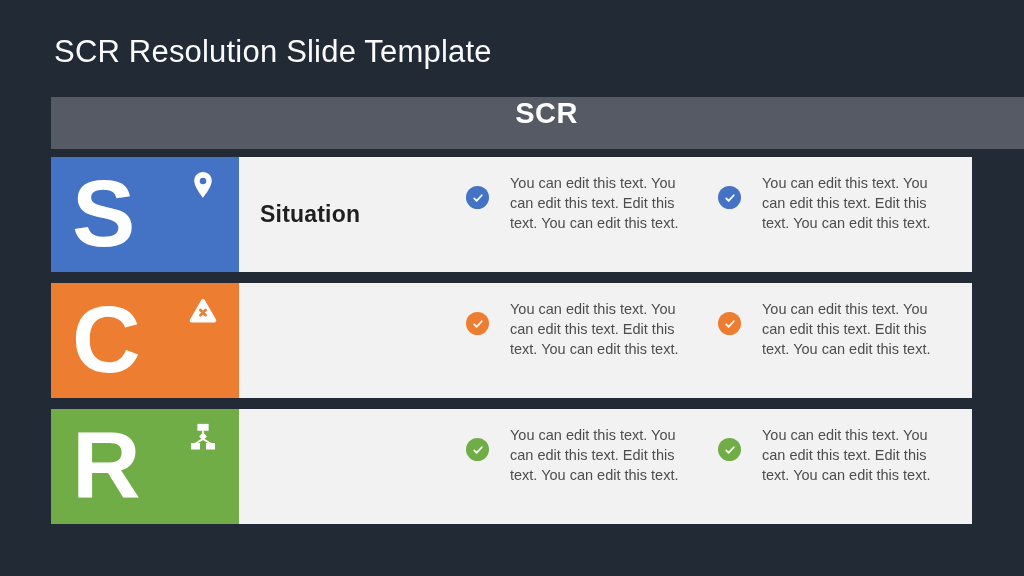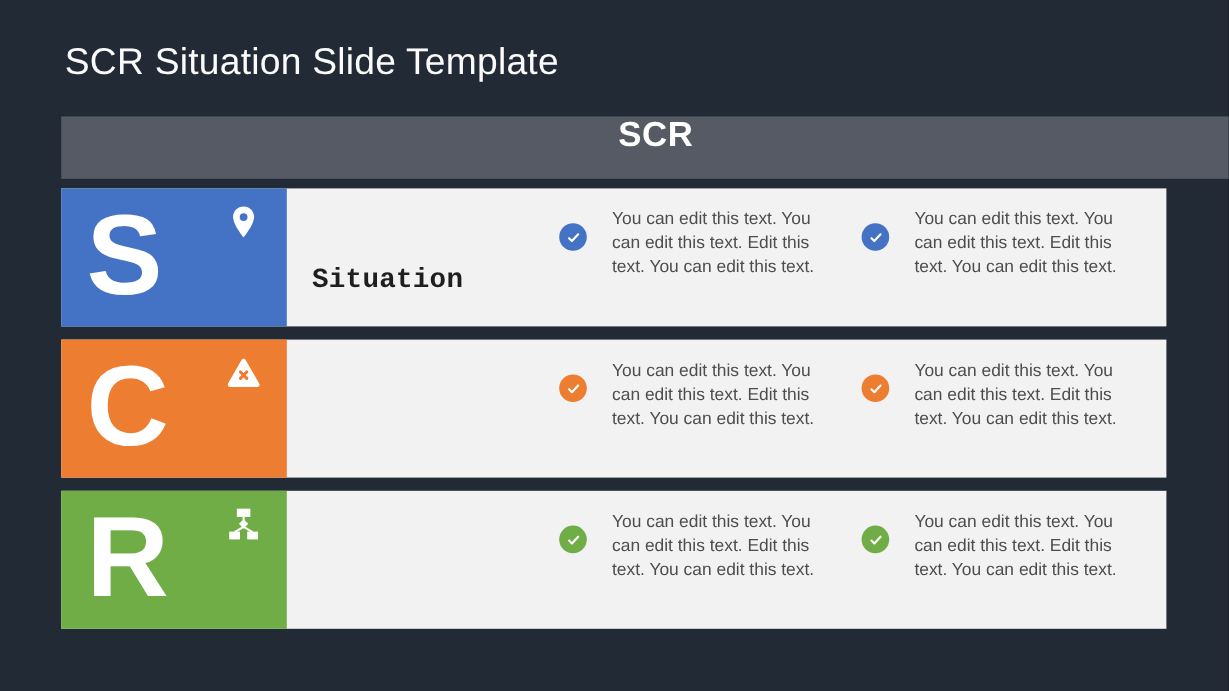--- a/index.html
+++ b/index.html
@@ -62,28 +62,27 @@
   }
   .block-icon {
     position:absolute;
     right:21px; top:13px;
     width:30px; height:30px;
   }
   .block-icon svg { width:100%; height:100%; display:block; }
 
   .row-label {
     position:absolute;
-    left:209px; top:18px;
+    left:209px; top:0;
     height:115px; width:220px;
     display:flex; align-items:center;
     font-size:23px;
     font-weight:bold;
     color:#1F1F1F;
     letter-spacing:0.2px;
-    font-family:Liberation Mono, monospace;
   }
 
   .check {
     position:absolute;
     top:29px;
     width:23px; height:23px;
     border-radius:50%;
     display:flex; align-items:center; justify-content:center;
   }
   .check svg { width:14px; height:14px; display:block; }
@@ -101,21 +100,21 @@
     color:#4D4D4D;
   }
   .item-text.t1 { left:459px; }
   .item-text.t2 { left:711px; }
 </style>
 </head>
 <body>
 
 <div class="slide" style="background-color: rgb(34, 42, 53);">
 
-  <div class="slide-title">SCR Situation Slide Template</div>
+  <div class="slide-title">SCR Resolution Slide Template</div>
 
   <div class="scr-bar" style="background-color: rgb(85, 90, 100);">
     <span class="scr-bar-label" style="color: rgb(255, 255, 255);">SCR</span>
   </div>
 
   <div class="row row-0" style="background-color: rgb(242, 242, 242);">
     <div class="letter-block" style="background-color: rgb(68, 114, 196); color: rgb(68, 114, 196);">
       <span class="letter">S</span>
       <span class="block-icon">
         <svg viewBox="0 0 24 24">

